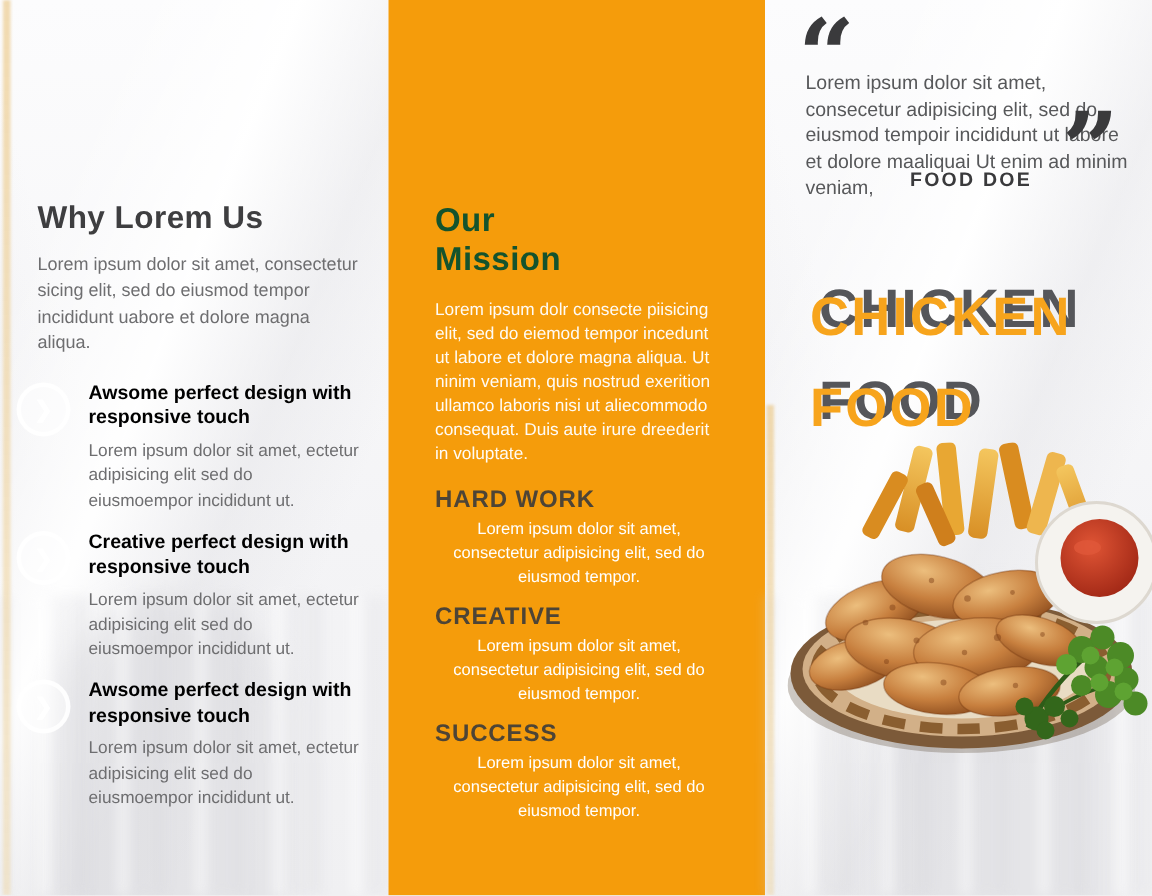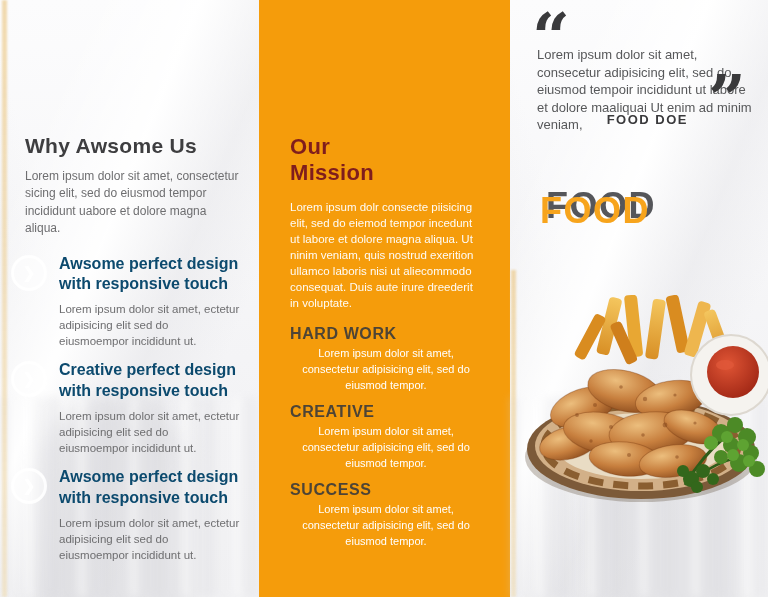--- a/index.html
+++ b/index.html
@@ -54,26 +54,26 @@
   .left-heading{font-size:21px;font-weight:bold;color:var(--dark-text);letter-spacing:.3px;}
   .left-intro{margin-top:10px;font-size:12px;line-height:1.45;color:var(--body-text);}
   .features{margin-top:16px;}
   .feature{position:relative;padding-left:34px;margin-bottom:11px;}
   .feature-icon{
     position:absolute;left:-14px;top:1px;width:36px;height:36px;border-radius:50%;
     background:rgba(255,255,255,.45);border:3px solid rgba(255,255,255,.85);
     color:#fff;font-size:15px;font-weight:bold;
     display:flex;align-items:center;justify-content:center;
   }
-  .feature-title{font-size:16px;font-weight:bold;color:#0c4a6e;line-height:1.3;}
+  .feature-title{font-size:13px;font-weight:bold;color:#000000;line-height:1.3;}
   .feature-body{margin-top:6px;font-size:11.5px;line-height:1.4;color:var(--body-text);}
 
   
   .mid-content{position:absolute;top:134px;left:31px;width:192px;}
-  .mid-heading{font-size:22px;font-weight:bold;color:#7f1d1d;line-height:1.2;letter-spacing:.3px;}
+  .mid-heading{font-size:22px;font-weight:bold;color:#14532d;line-height:1.2;letter-spacing:.3px;}
   .mid-intro{margin-top:12px;font-size:11.5px;line-height:1.4;color:rgba(255,255,255,.96);}
   .mid-sections{margin-top:14px;}
   .mid-section{margin-bottom:9px;}
   .mid-section-title{font-size:16px;font-weight:bold;color:var(--section-heading);letter-spacing:.6px;}
   .mid-section-body{margin-top:3px;font-size:11px;line-height:1.45;color:#fff;text-align:center;}
 
   
   .open-quote{
     position:absolute;top:4px;left:22px;
     font-family:"DejaVu Serif",serif;font-weight:bold;
@@ -105,21 +105,21 @@
 
 <div class="page">
 
   <div class="panel panel-left">
     <div class="bg-streaks"></div>
     <div class="bg-arch" style="left:40px"></div>
     <div class="bg-pillars"></div>
     <div class="warm-edge" style="left:2px"></div>
 
     <div class="left-content">
-      <div class="left-heading">Why Awsome Us</div>
+      <div class="left-heading">Why Lorem Us</div>
       <div class="left-intro">Lorem ipsum dolor sit amet, consectetur sicing elit, sed do eiusmod tempor incididunt uabore et dolore magna aliqua.</div>
 
       <div class="features">
         <div class="feature">
           <span class="feature-icon">❯</span>
           <div class="feature-title">Awsome perfect design with responsive touch</div>
           <div class="feature-body">Lorem ipsum dolor sit amet, ectetur adipisicing elit sed do eiusmoempor incididunt ut.</div>
         </div>
         <div class="feature">
           <span class="feature-icon">❯</span>
@@ -165,20 +165,21 @@
     <div class="bg-arch" style="left:80px"></div>
     <div class="bg-pillars"></div>
     <div class="warm-edge" style="left:1px;top:270px"></div>
 
     <div class="open-quote">“</div>
     <div class="quote-text">Lorem ipsum dolor sit amet, consecetur adipisicing elit, sed do eiusmod tempoir incididunt ut labore et dolore maaliquai Ut enim ad minim veniam,</div>
     <div class="quote-author">FOOD DOE</div>
     <div class="close-quote">”</div>
 
     <div class="brand-title">
+      <div>CHICKEN</div>
       <div>FOOD</div>
     </div>
 
     <svg class="food-photo" viewBox="0 0 243 210" role="img" aria-label="Plate of fried chicken wings with french fries, bowl of ketchup and parsley garnish">
       <defs>
         <radialGradient id="wingGrad" cx="35%" cy="30%" r="80%">
           <stop offset="0%" stop-color="#ecbe7d"></stop>
           <stop offset="55%" stop-color="#c77f3e"></stop>
           <stop offset="100%" stop-color="#8d4d1e"></stop>
         </radialGradient>

